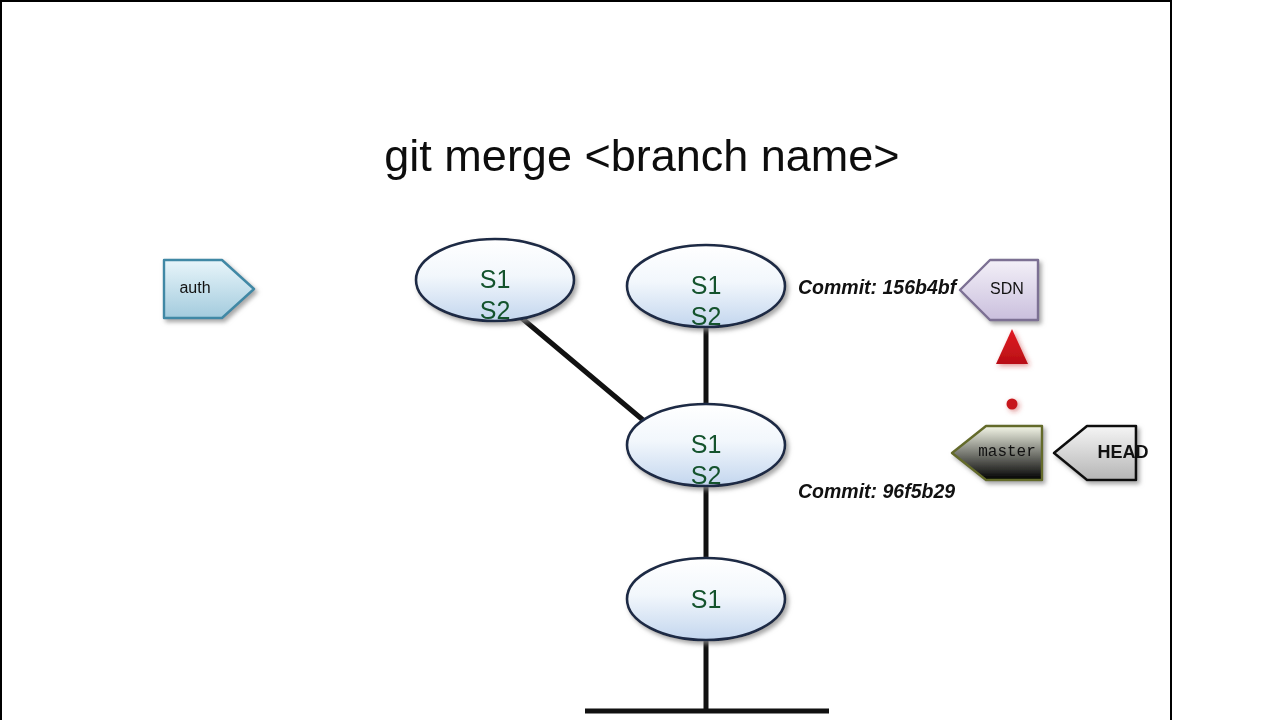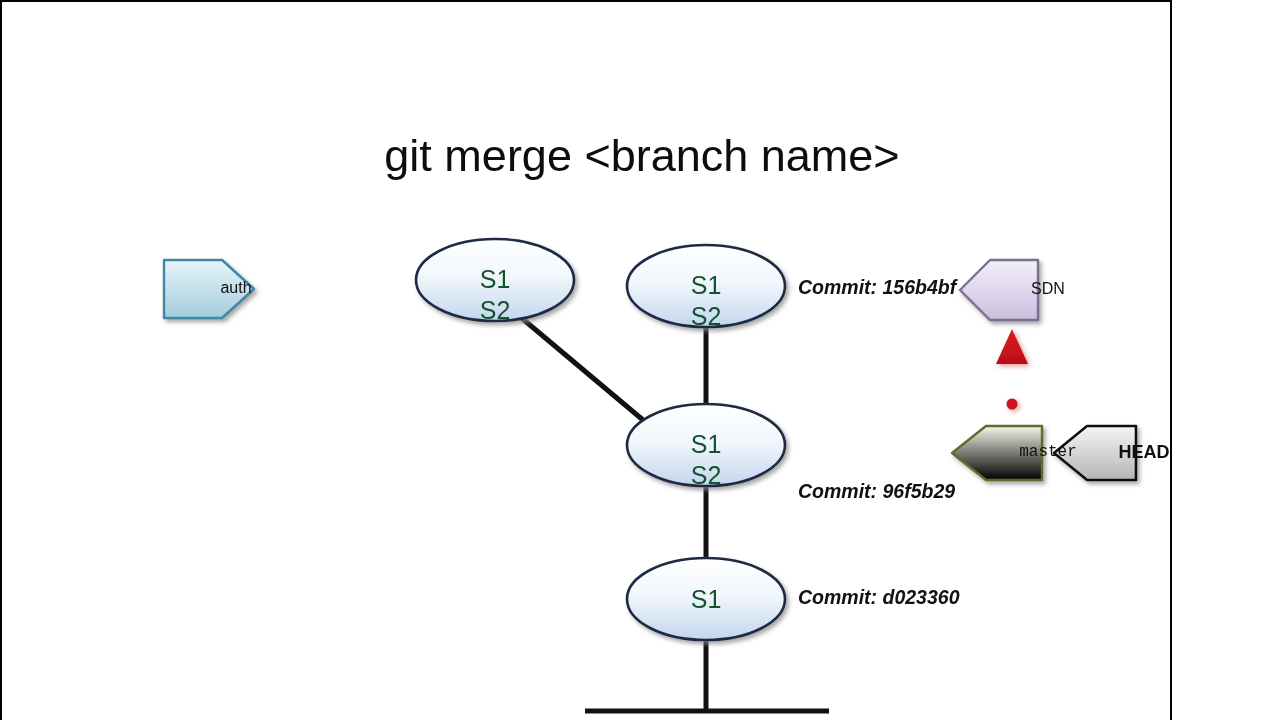--- a/index.html
+++ b/index.html
@@ -62,25 +62,25 @@
     white-space: nowrap;
   }
   .tag-text {
     position: absolute;
     text-align: center;
     font-family: "Liberation Sans", sans-serif;
     font-size: 16px;
     color: #111111;
     pointer-events: none;
     white-space: nowrap;
-    padding-left: 41px;
   }
   .tag-text.bold {
     font-weight: bold;
     font-size: 18px;
+    margin-left: 20px;
   }
 </style>
 </head>
 <body>
 
 <div id="canvas">
 
   <div class="title">git merge &lt;branch name&gt;</div>
 
   <svg id="diagram-svg" viewBox="0 0 1280 720">
@@ -185,21 +185,20 @@
 
   <div class="node-text" style="left:654px; top:582px; width:100px;">
     <div>S1</div>
   </div>
 
 
   <div class="commit-label" style="left:796px; top:274px;">Commit: 156b4bf</div>
 
   <div class="commit-label" style="left:796px; top:438px;margin-top:40px;">Commit: 96f5b29</div>
 
-  <div class="commit-label" style="left:796px; top:584px;">Commit: d023360</div>
 
   <div class="tag-text" style="left:162px; top:277px; width:62px;">auth</div>
 
   <div class="tag-text" style="left:974px; top:278px; width:62px;">SDN</div>
 
   <div class="tag-text" style="left:972px; top:441px; width:66px;font-family:Liberation Mono, monospace;">master</div>
 
   <div class="tag-text bold" style="left:1070px; top:440px; width:62px;">HEAD</div>
 
 </div>

